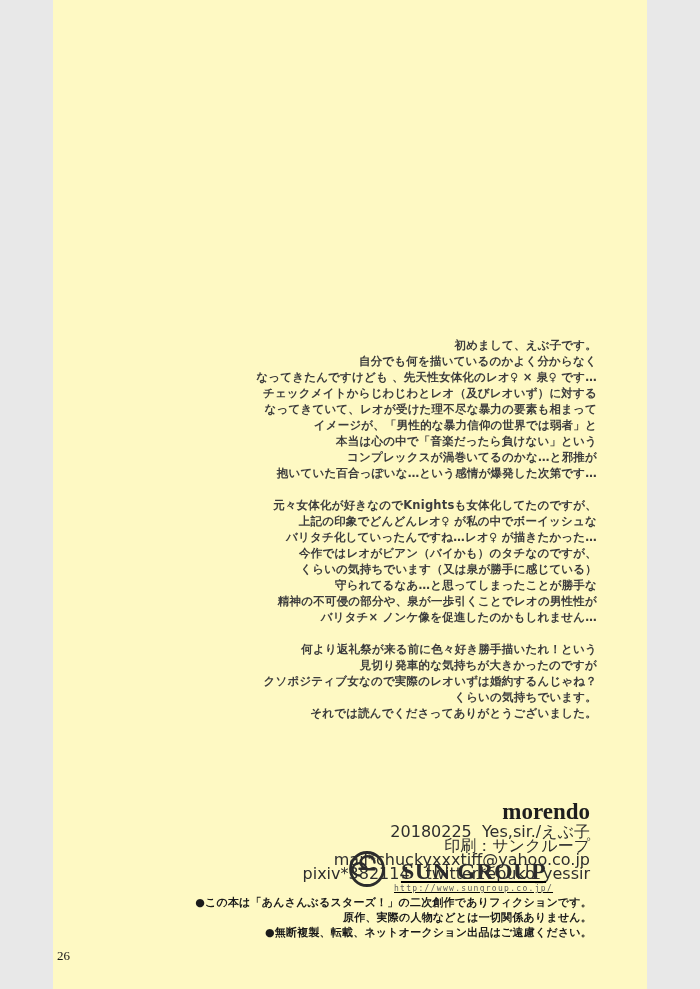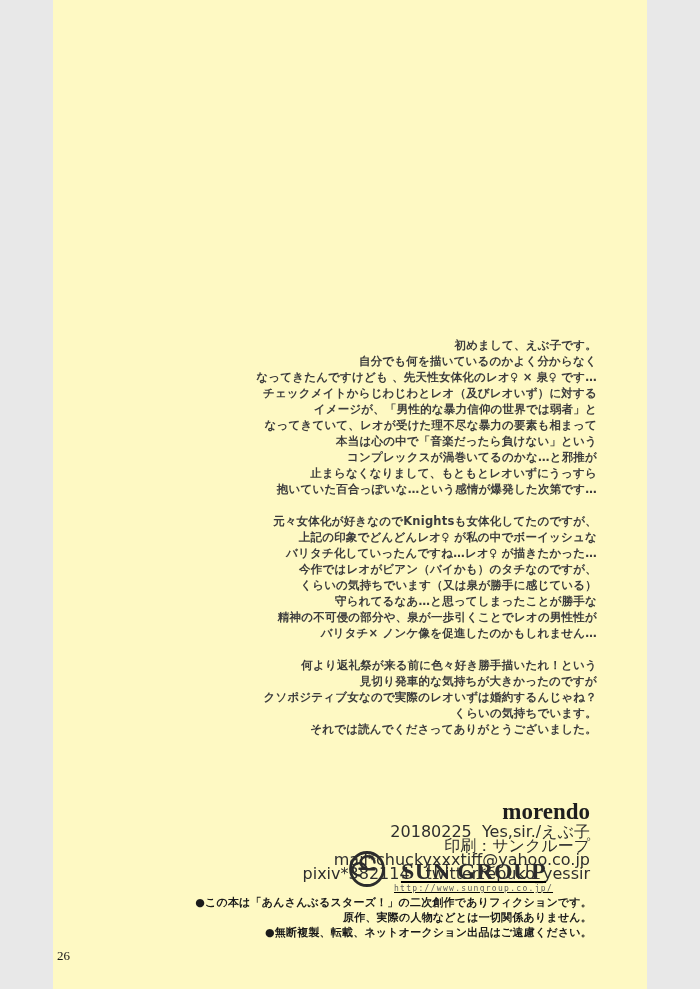--- a/index.html
+++ b/index.html
@@ -96,25 +96,24 @@
 <body>
 
 <div class="page">
 
   <div class="afterword">
     <div class="para">
       <div class="line">初めまして、えぶ子です。</div>
       <div class="line">自分でも何を描いているのかよく分からなく</div>
       <div class="line">なってきたんですけども 、先天性女体化のレオ♀ × 泉♀ です…</div>
       <div class="line">チェックメイトからじわじわとレオ（及びレオいず）に対する</div>
+      <div class="line">なってきていて、レオが受けた理不尽な暴力の要素も相まって</div>
       <div class="line">イメージが、「男性的な暴力信仰の世界では弱者」と</div>
-      <div class="line">なってきていて、レオが受けた理不尽な暴力の要素も相まって</div>
       <div class="line">本当は心の中で「音楽だったら負けない」という</div>
       <div class="line">コンプレックスが渦巻いてるのかな…と邪推が</div>
-      <div class="line">止まらなくなりまして、もともとレオいずにうっすら</div>
       <div class="line">抱いていた百合っぽいな…という感情が爆発した次第です…</div>
     </div>
     <div class="para">
       <div class="line">元々女体化が好きなのでKnightsも女体化してたのですが、</div>
       <div class="line">上記の印象でどんどんレオ♀ が私の中でボーイッシュな</div>
       <div class="line">バリタチ化していったんですね…レオ♀ が描きたかった…</div>
       <div class="line">今作ではレオがビアン（バイかも）のタチなのですが、</div>
       <div class="line">くらいの気持ちでいます（又は泉が勝手に感じている）</div>
       <div class="line">守られてるなあ…と思ってしまったことが勝手な</div>
       <div class="line">精神の不可侵の部分や、泉が一歩引くことでレオの男性性が</div>

